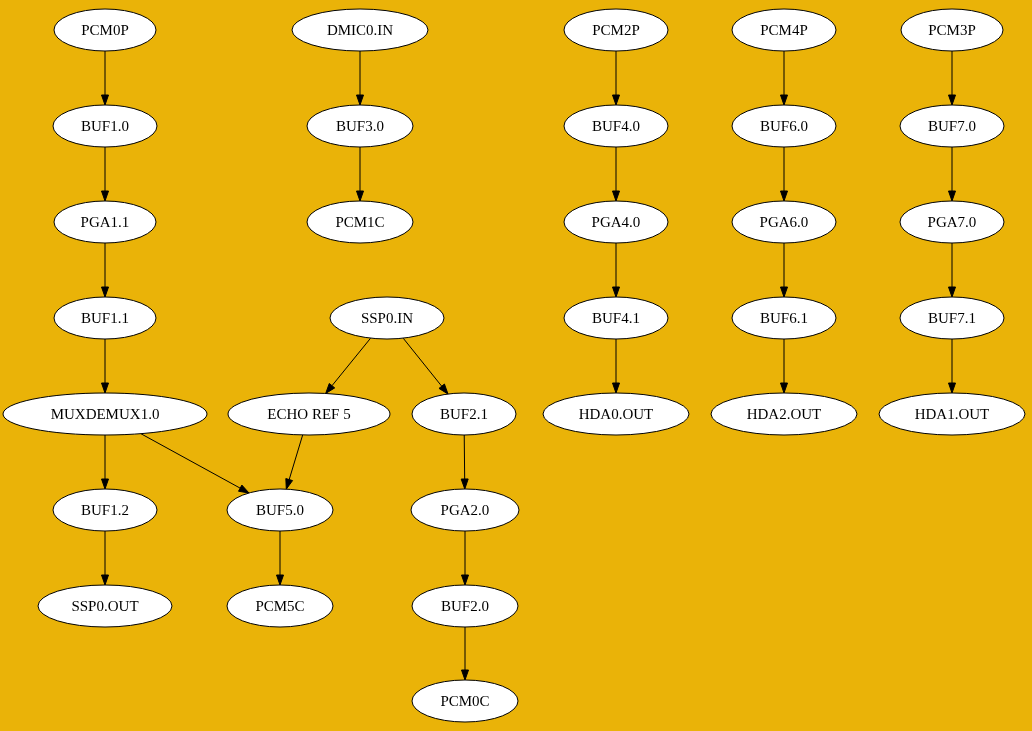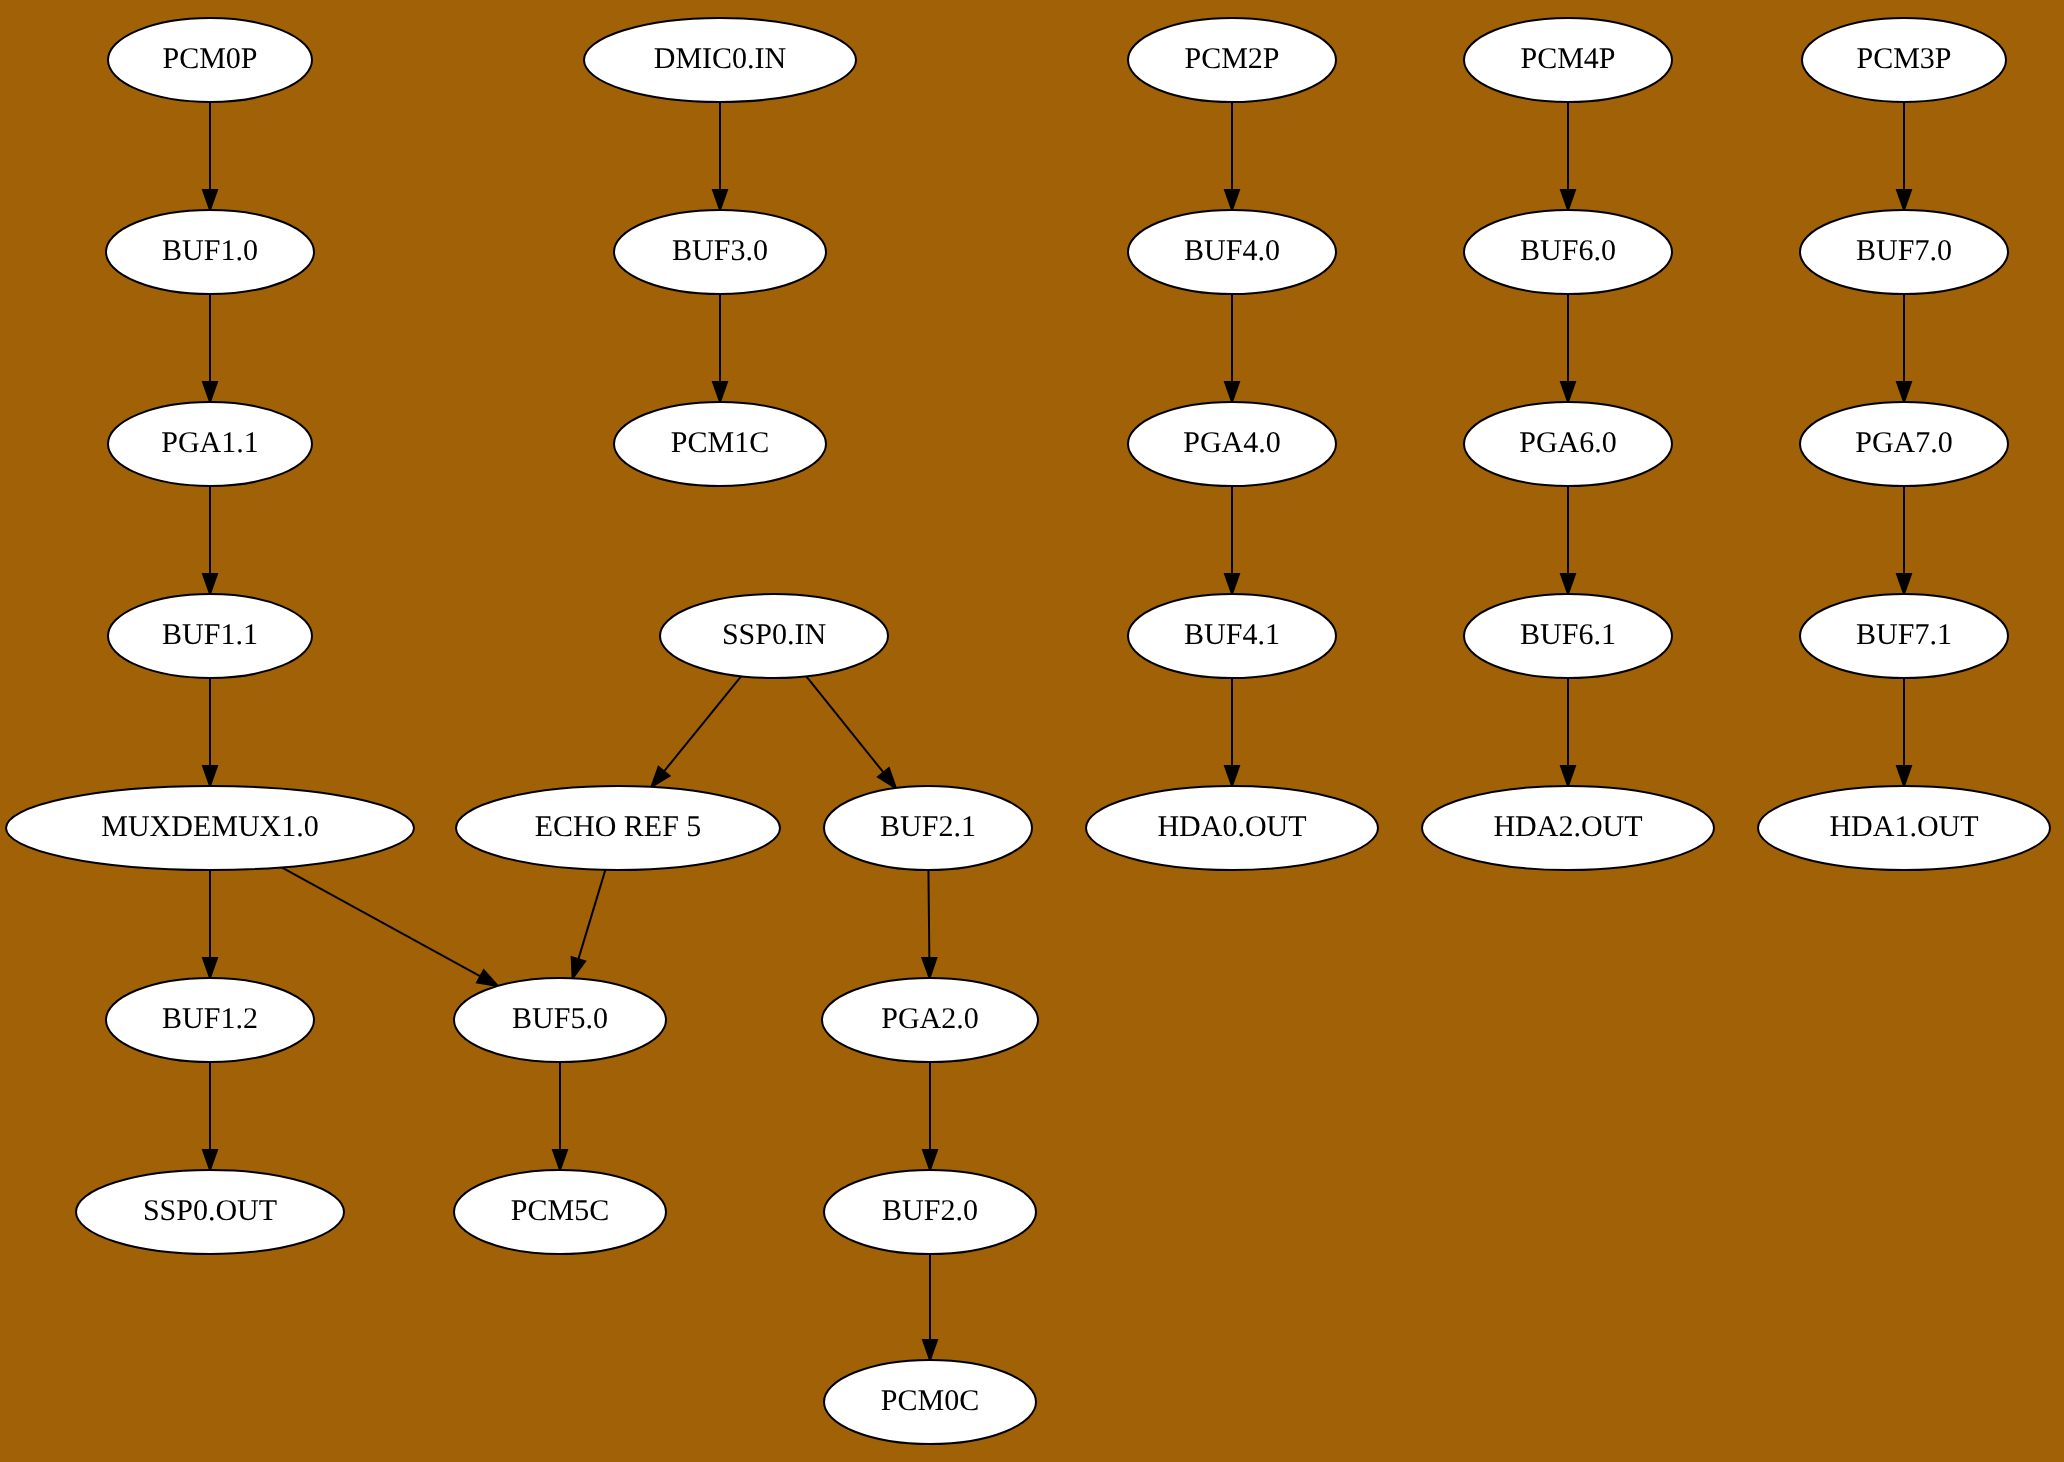--- a/index.html
+++ b/index.html
@@ -4,21 +4,21 @@
 <style>
   html, body {
     margin: 0;
     padding: 0;
     background: #ffffff;
   }
   #canvas-wrap {
     position: relative;
     width: 1032px;
     height: 731px;
-    background: #a16207;
+    background: #eab308;
     overflow: hidden;
   }
   svg {
     display: block;
   }
   .node-label {
     font-family: "Liberation Serif", "DejaVu Serif", serif;
     font-size: 15px;
     fill: #000000;
   }

